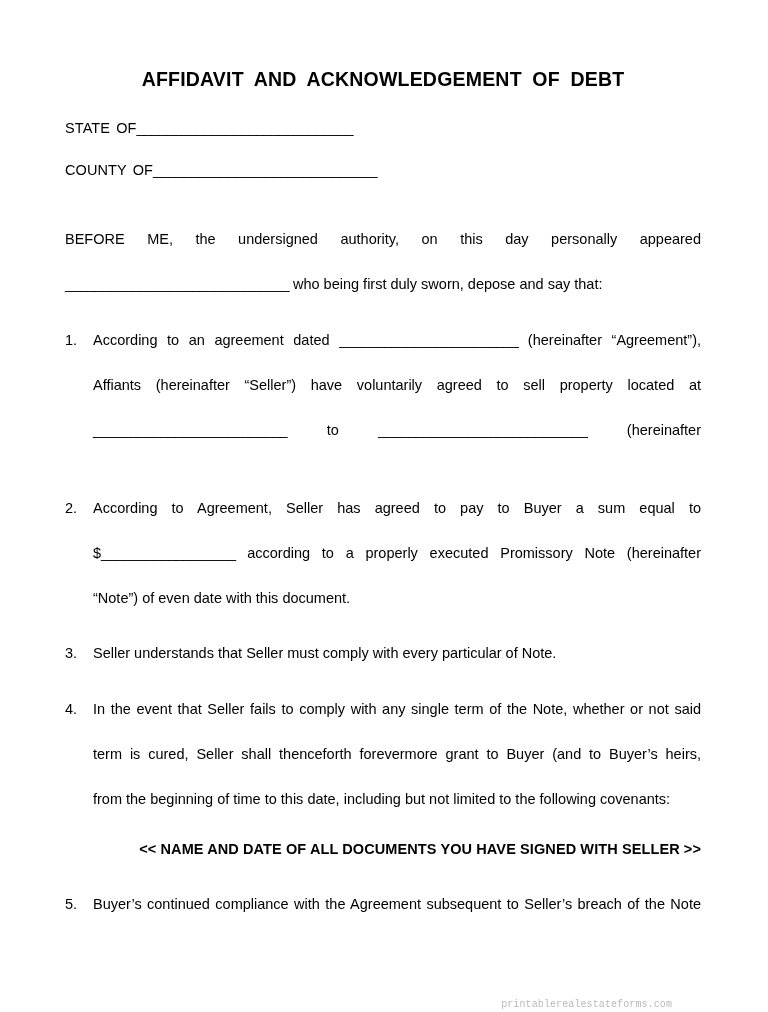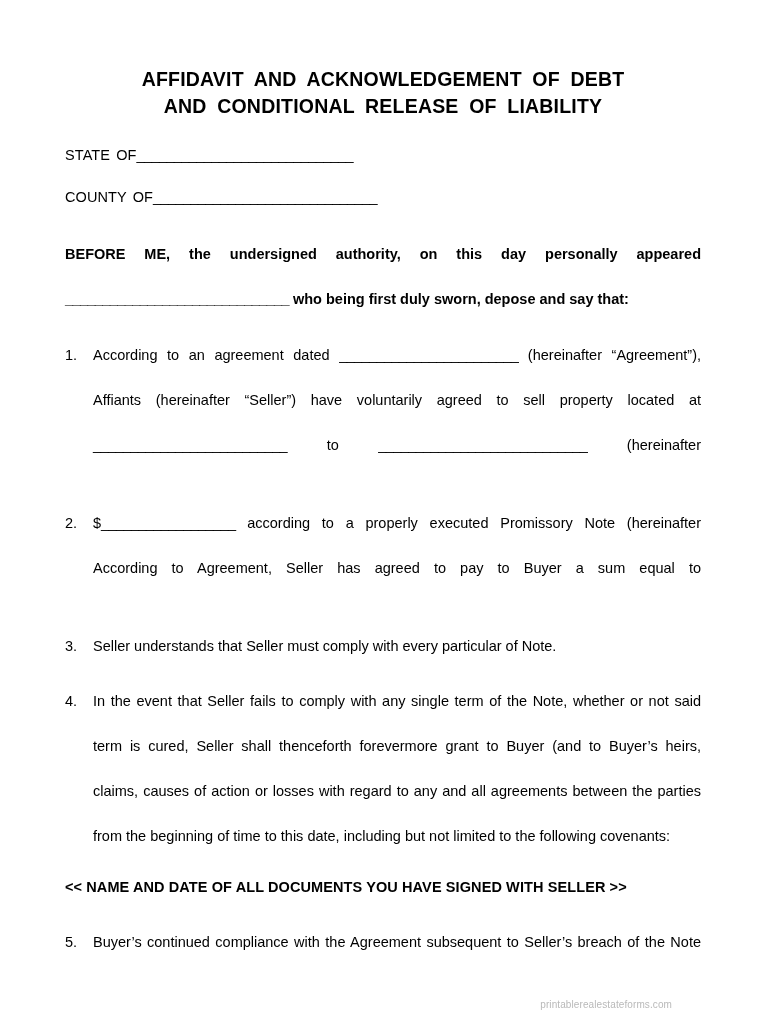--- a/index.html
+++ b/index.html
@@ -59,21 +59,21 @@
   #county-of-row { margin-top: 23px; }
 
   
   .para {
     font-size: 14.5px;
     line-height: 22.5px;
     text-align: justify;
     text-justify: inter-word;
     margin: 0;
   }
-  #before-me-para { margin-top: 36px; font-weight: bold; }
+  #before-me-para { margin-top: 48px; }
   #before-me-para .l1 { display: block; text-align: justify; }
   #before-me-para .l1::after {
     content: "";
     display: inline-block;
     width: 100%;
     height: 0;
   }
   #before-me-para .l2 { display: block; }
 
   
@@ -108,47 +108,46 @@
 
   #clause-1 { margin-top: 32px; }
   #clause-2 { margin-top: 25px; }
   #clause-3 { margin-top: 26px; }
   #clause-4 { margin-top: 26px; }
   #clause-5 { margin-top: 27px; }
 
   
   .callout {
     margin-top: 28px;
-    text-align: left;
+    text-align: right;
     font-weight: bold;
     font-size: 14.5px;
     line-height: 22px;
     letter-spacing: 0.1px;
   }
 
   
   .footer-watermark {
     position: absolute;
     right: 12px;
     bottom: 6px;
     font-size: 10px;
     color: #b9b9b9;
     letter-spacing: 0.1px;
-    font-family: Liberation Sans, sans-serif;
+    font-family: Liberation Mono, monospace;
   }
 </style>
 </head>
 <body>
 
 <div class="page">
   <div class="content">
 
     <h1 class="doc-title">
       <span class="tline">AFFIDAVIT AND ACKNOWLEDGEMENT OF DEBT</span>
-      <span class="tline">AND CONDITIONAL RELEASE OF LIABILITY</span>
     </h1>
 
     <div class="fill-row" id="state-of-row">
       <span class="lbl">STATE OF</span><span class="blank">_____________________________</span>
     </div>
 
     <div class="fill-row" id="county-of-row">
       <span class="lbl">COUNTY OF</span><span class="blank">______________________________</span>
     </div>
 
@@ -162,38 +161,38 @@
       <span class="body">
         <span class="jline"><span>According to an agreement dated </span><span class="blank">________________________</span><span> (hereinafter “Agreement”),</span></span>
         <span class="jline">Affiants (hereinafter “Seller”) have voluntarily agreed to sell property located at</span>
         <span class="jline"><span class="blank">__________________________</span> <span>to</span> <span class="blank">____________________________</span> <span>(hereinafter</span></span>
       </span>
     </div>
 
     <div class="clause" id="clause-2">
       <span class="num">2.</span>
       <span class="body">
+        <span class="jline">According to Agreement, Seller has agreed to pay to Buyer a sum equal to</span>
         <span class="jline"><span>$</span><span class="blank">__________________</span><span> according to a properly executed Promissory Note (hereinafter</span></span>
-        <span class="jline">According to Agreement, Seller has agreed to pay to Buyer a sum equal to</span>
+        <span class="lastline">“Note”) of even date with this document.</span>
       </span>
     </div>
 
     <div class="clause" id="clause-3">
       <span class="num">3.</span>
       <span class="body">
         <span class="lastline">Seller understands that Seller must comply with every particular of Note.</span>
       </span>
     </div>
 
     <div class="clause" id="clause-4">
       <span class="num">4.</span>
       <span class="body">
         <span class="jline">In the event that Seller fails to comply with any single term of the Note, whether or not said</span>
         <span class="jline">term is cured, Seller shall thenceforth forevermore grant to Buyer (and to Buyer’s heirs,</span>
-        <span class="jline">claims, causes of action or losses with regard to any and all agreements between the parties</span>
         <span class="lastline">from the beginning of time to this date, including but not limited to the following covenants:</span>
       </span>
     </div>
 
     <div class="callout">&lt;&lt; NAME AND DATE OF ALL DOCUMENTS YOU HAVE SIGNED WITH SELLER  &gt;&gt;</div>
 
     <div class="clause" id="clause-5">
       <span class="num">5.</span>
       <span class="body">
         <span class="jline">Buyer’s continued compliance with the Agreement subsequent to Seller’s breach of the Note</span>

